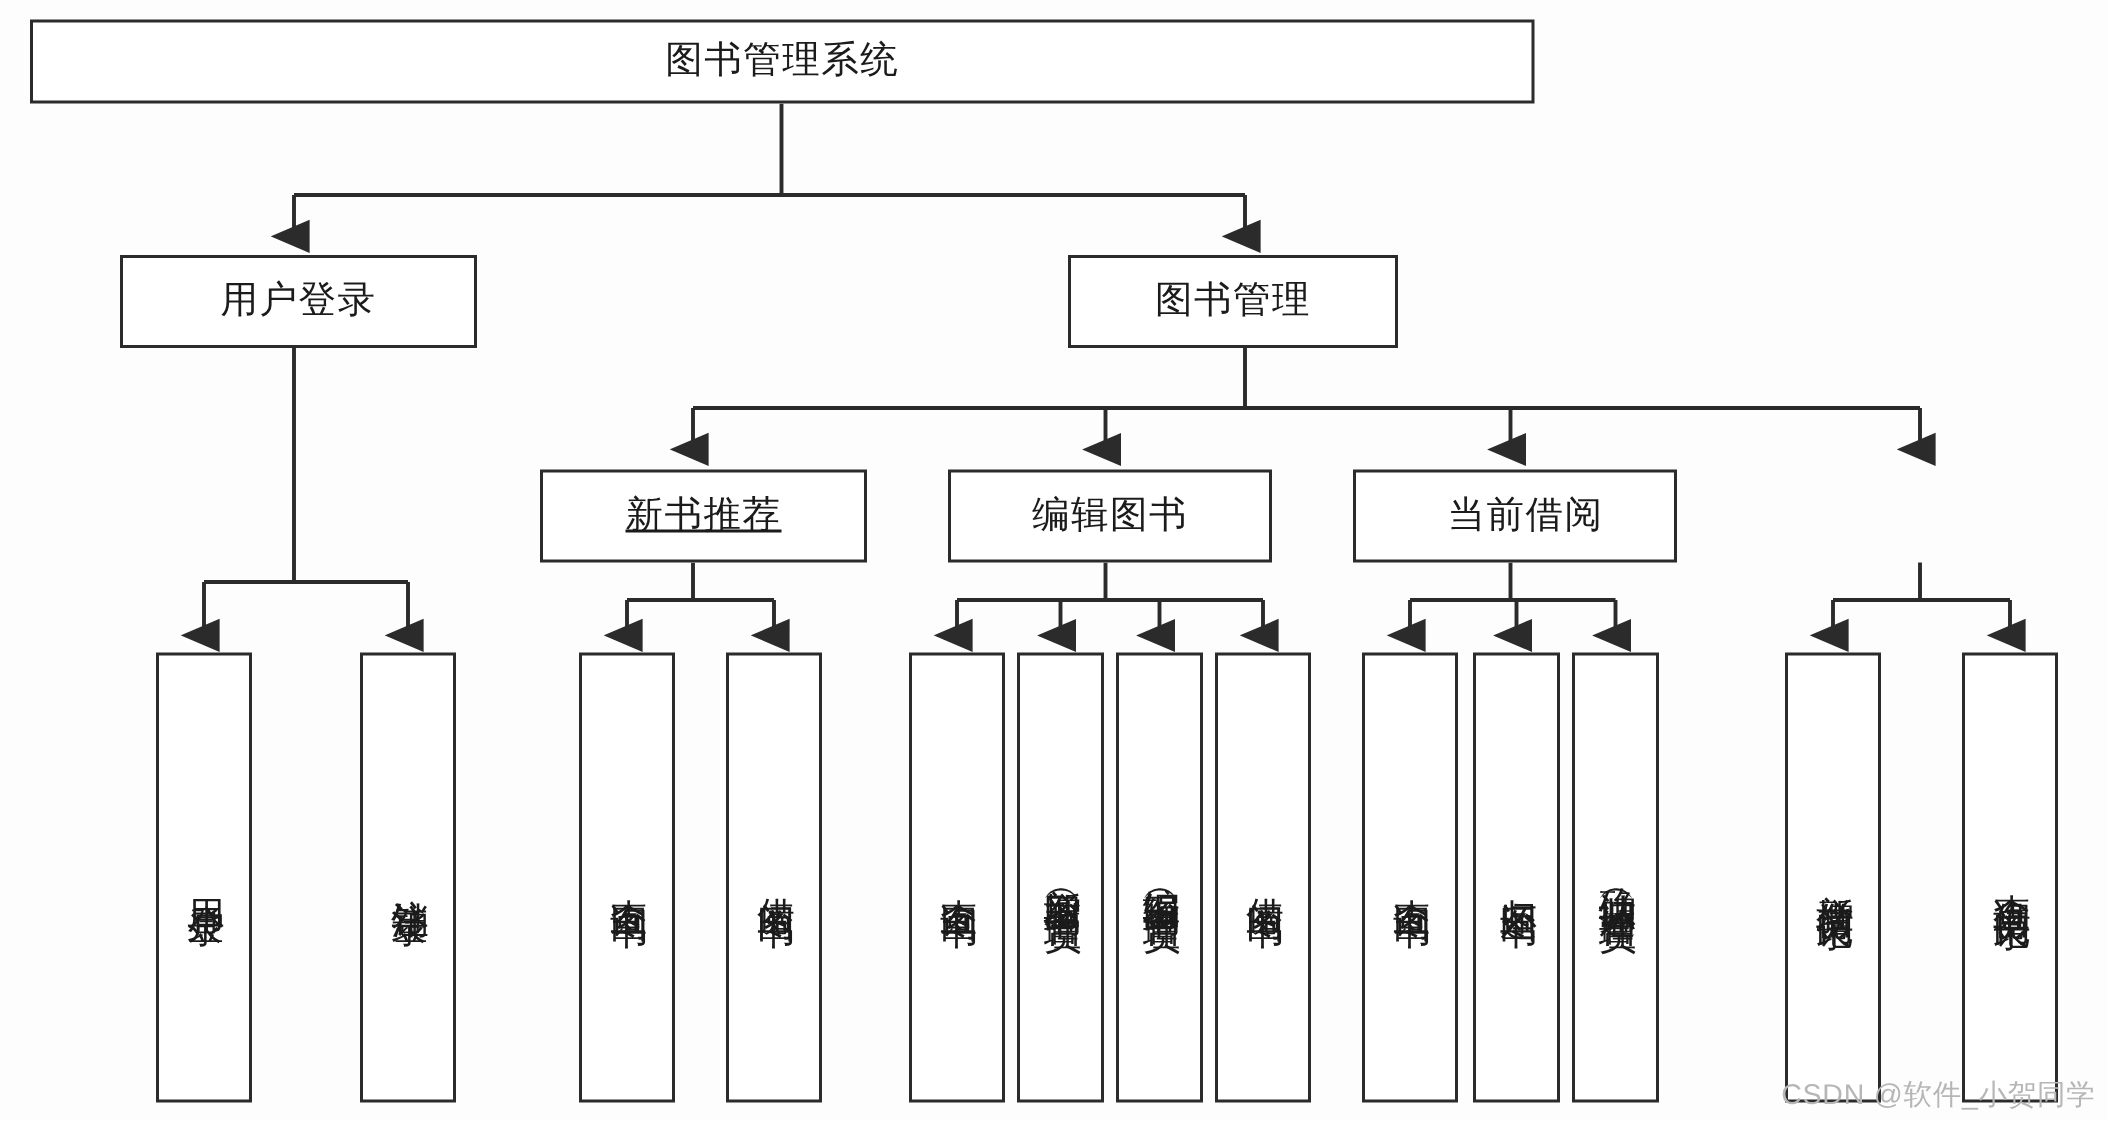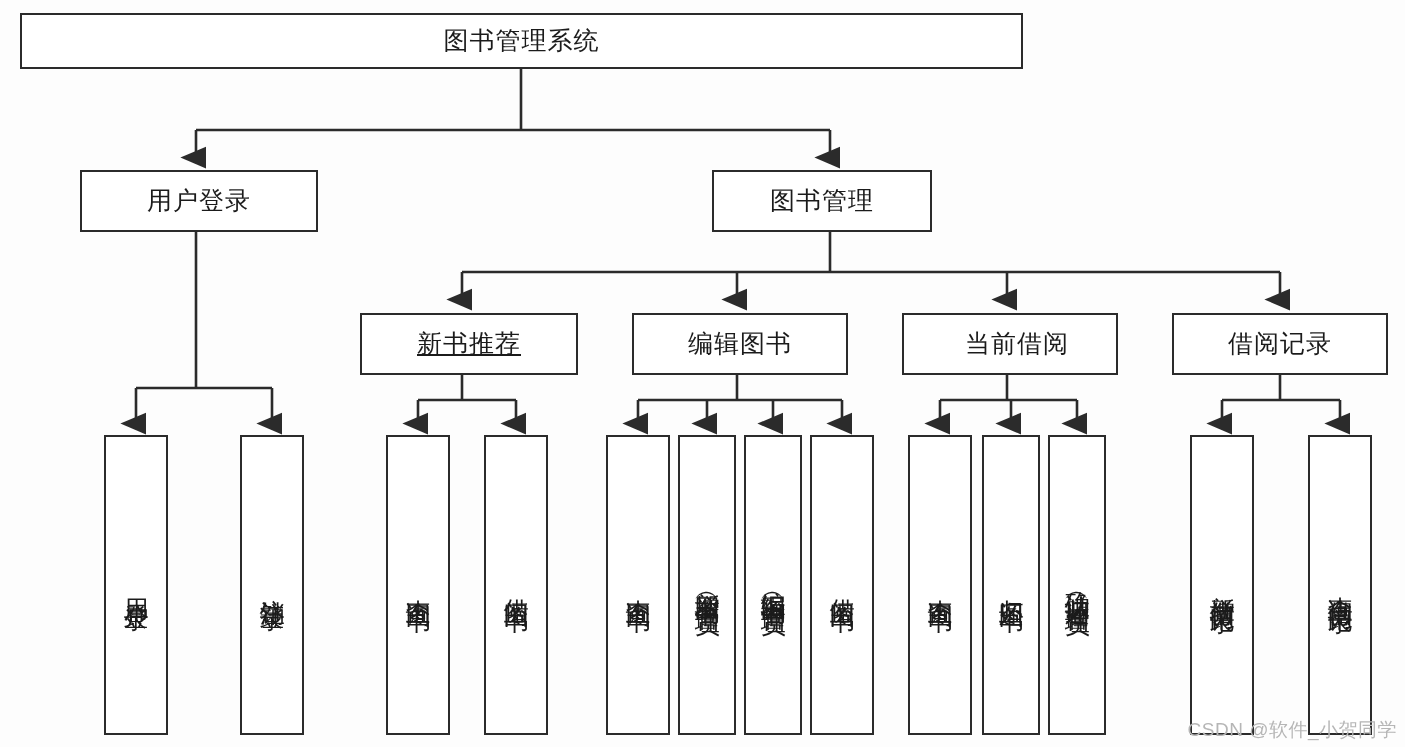--- a/index.html
+++ b/index.html
@@ -133,23 +133,20 @@
 
   <div class="node horiz" style="left:360px;top:313px;width:218px;height:62px;text-decoration:underline;">
     <span>新书推荐</span>
   </div>
   <div class="node horiz" style="left:632px;top:313px;width:216px;height:62px;">
     <span>编辑图书</span>
   </div>
   <div class="node horiz" style="left:902px;top:313px;width:216px;height:62px;padding-left:14px;">
     <span>当前借阅</span>
   </div>
-  <div class="node horiz" style="left:1172px;top:313px;width:216px;height:62px;">
-    <span>借阅记录</span>
-  </div>
 
   <div class="node vert" style="left:104px;top:435px;width:64px;height:300px;">
     <span class="vert-text">用户登录</span>
   </div>
   <div class="node vert" style="left:240px;top:435px;width:64px;height:300px;">
     <span class="vert-text">注销登录</span>
   </div>
 
   <div class="node vert" style="left:386px;top:435px;width:64px;height:300px;">
     <span class="vert-text">查询图书</span>

